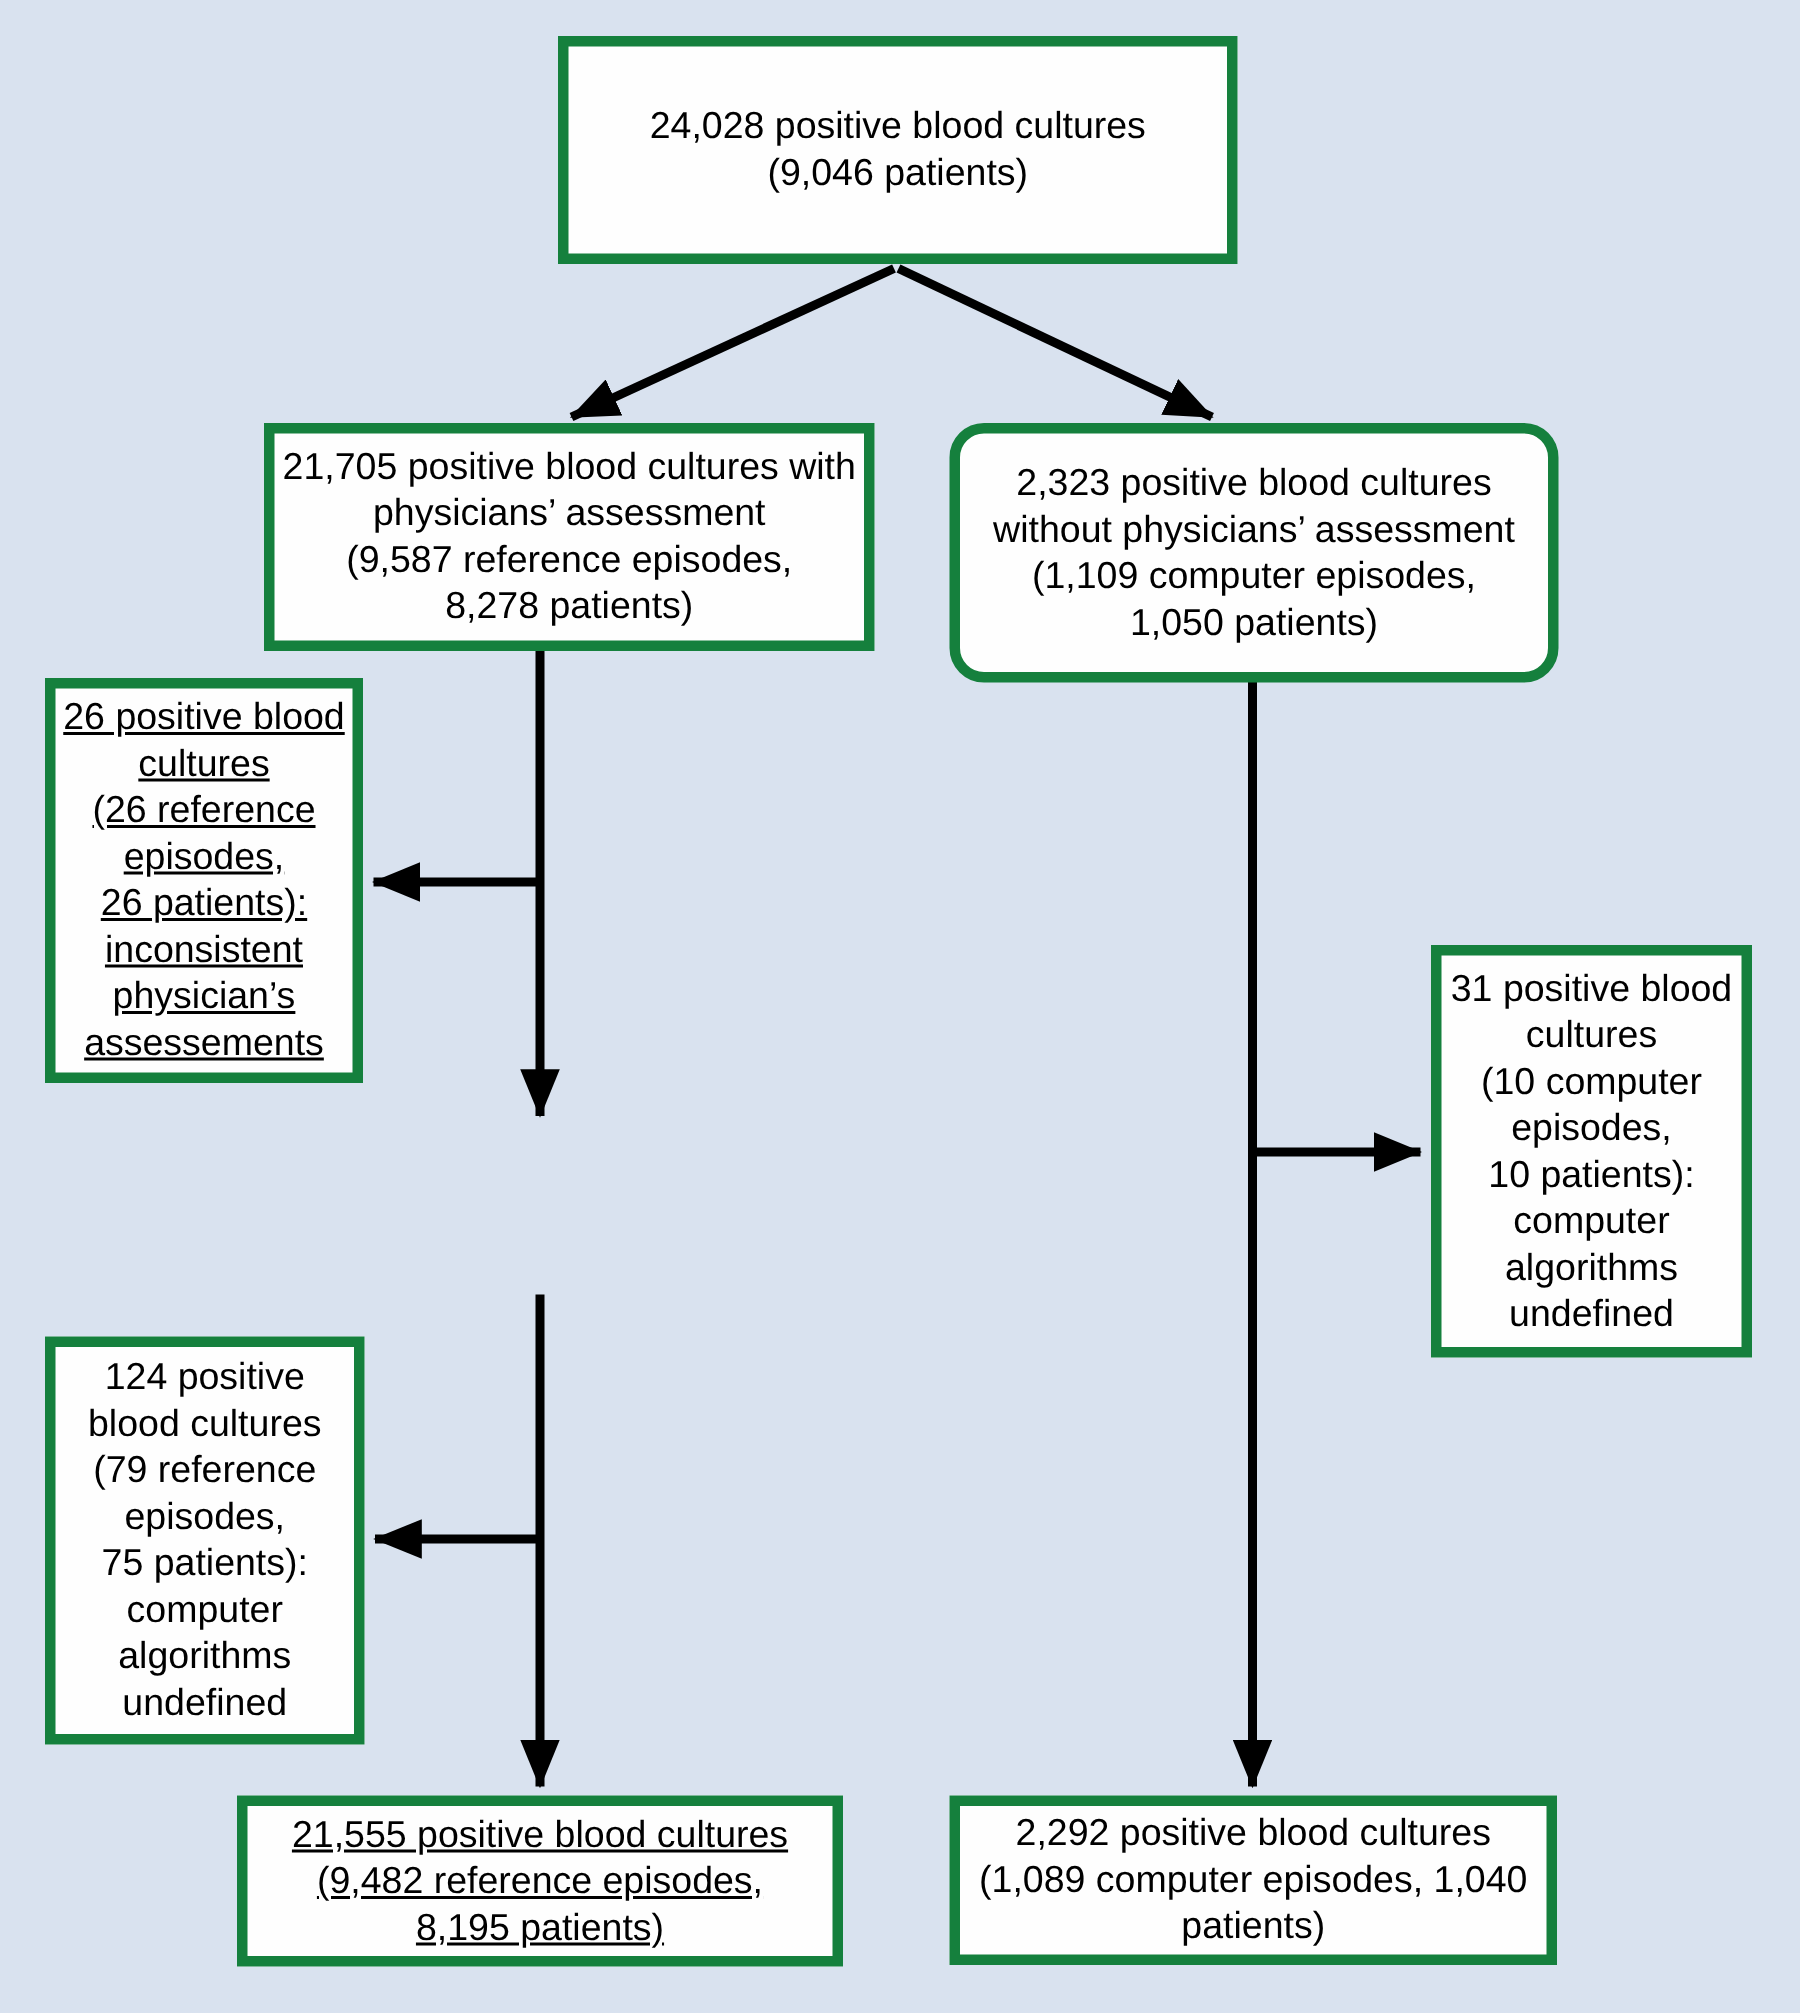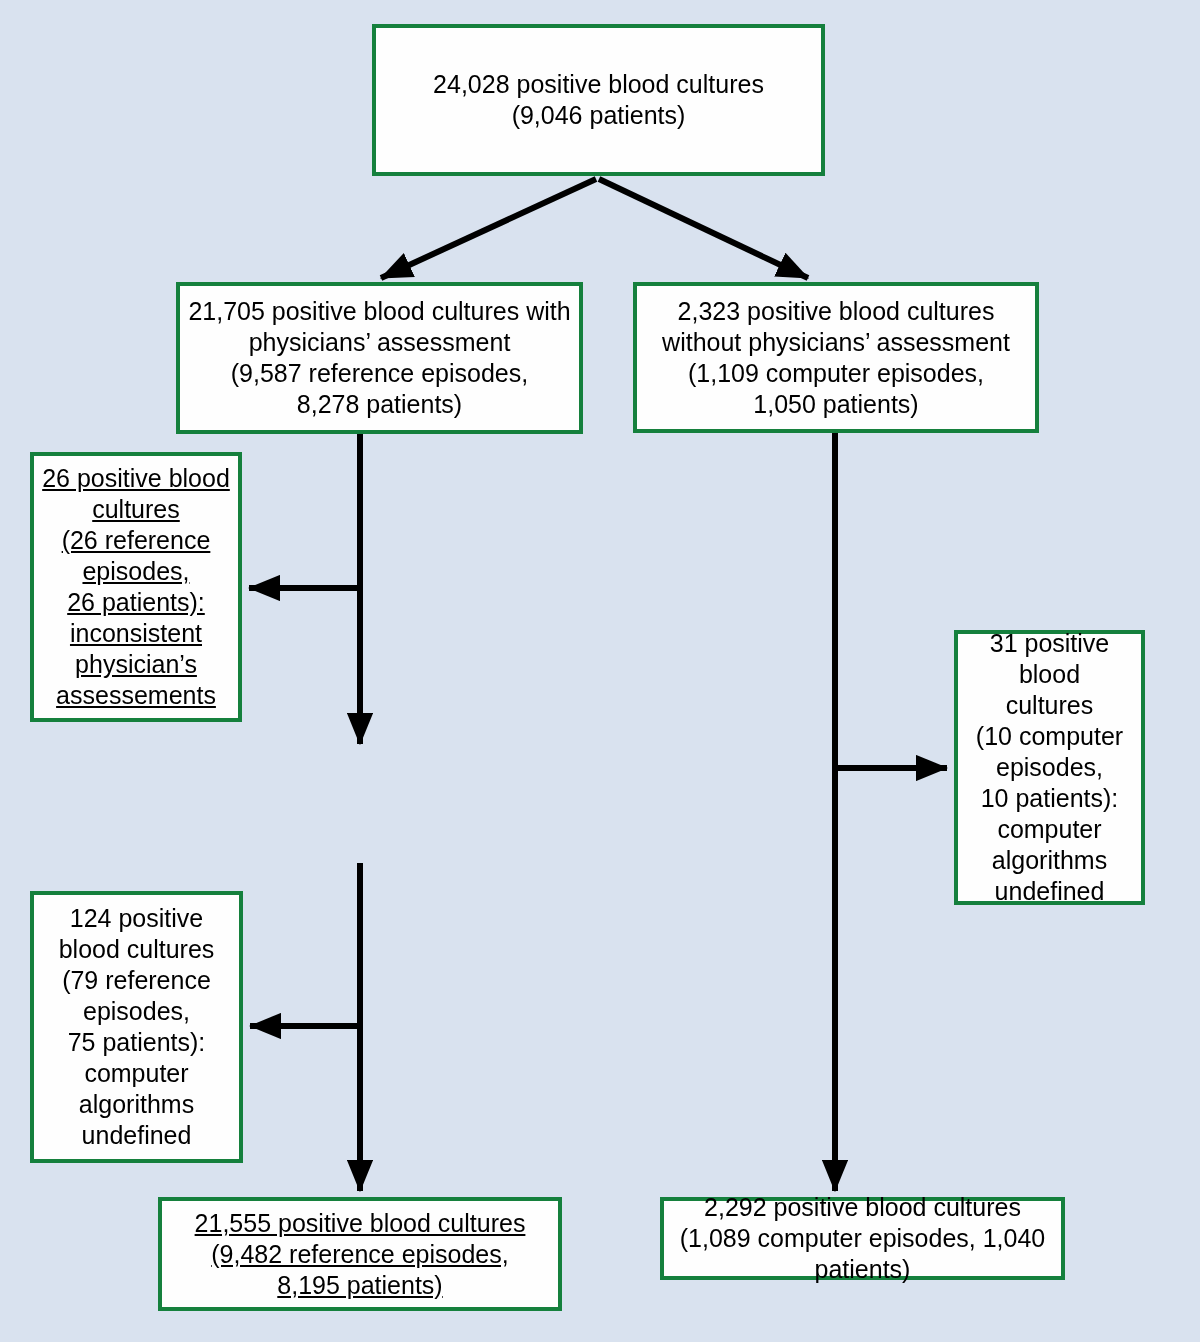--- a/index.html
+++ b/index.html
@@ -12,44 +12,44 @@
     width: 1200px;
     height: 1342px;
     background: #d9e2ef;
     font-family: "Liberation Sans", sans-serif;
     overflow: hidden;
   }
   .flow-box {
     position: absolute;
     box-sizing: border-box;
     background: #fefefe;
-    border: 4px solid #15803d;
+    border: 7px solid #15803d;
     display: flex;
     align-items: center;
     justify-content: center;
     text-align: center;
     z-index: 2;
   }
   .flow-box .box-text {
     white-space: pre-line;
     font-size: 25px;
     line-height: 31px;
     color: #000000;
     padding: 0 2px;
   }
   
   #node-total        { left: 372px; top: 24px;   width: 453px; height: 152px; }
   #node-with         { left: 156px; top: 282px;  width: 407px; height: 152px; margin-left: 20px; }
-  #node-without      { left: 633px; top: 282px;  width: 406px; height: 151px; }
+  #node-without      { left: 633px; top: 282px;  width: 406px; height: 173px; border-radius: 23px; }
   #node-excl-26      { left: 30px;  top: 452px;  width: 212px; height: 270px; text-decoration: underline; }
-  #node-excl-31      { left: 954px; top: 630px;  width: 191px; height: 275px; }
+  #node-excl-31      { left: 954px; top: 630px;  width: 214px; height: 275px; }
   #node-21679        { left: 157px; top: 750px;  width: 406px; height: 113px; }
   #node-excl-124     { left: 30px;  top: 891px;  width: 213px; height: 272px; }
   #node-final-left   { left: 158px; top: 1197px; width: 404px; height: 114px; text-decoration: underline; }
-  #node-final-right  { left: 633px; top: 1197px; width: 405px; height: 83px; margin-left: 27px; }
+  #node-final-right  { left: 633px; top: 1197px; width: 405px; height: 113px; }
 
   .arrow-layer {
     position: absolute;
     left: 0; top: 0;
     width: 1200px;
     height: 1342px;
     z-index: 1;
     pointer-events: none;
   }
   .arrow-layer line, .arrow-layer path.flowline {

